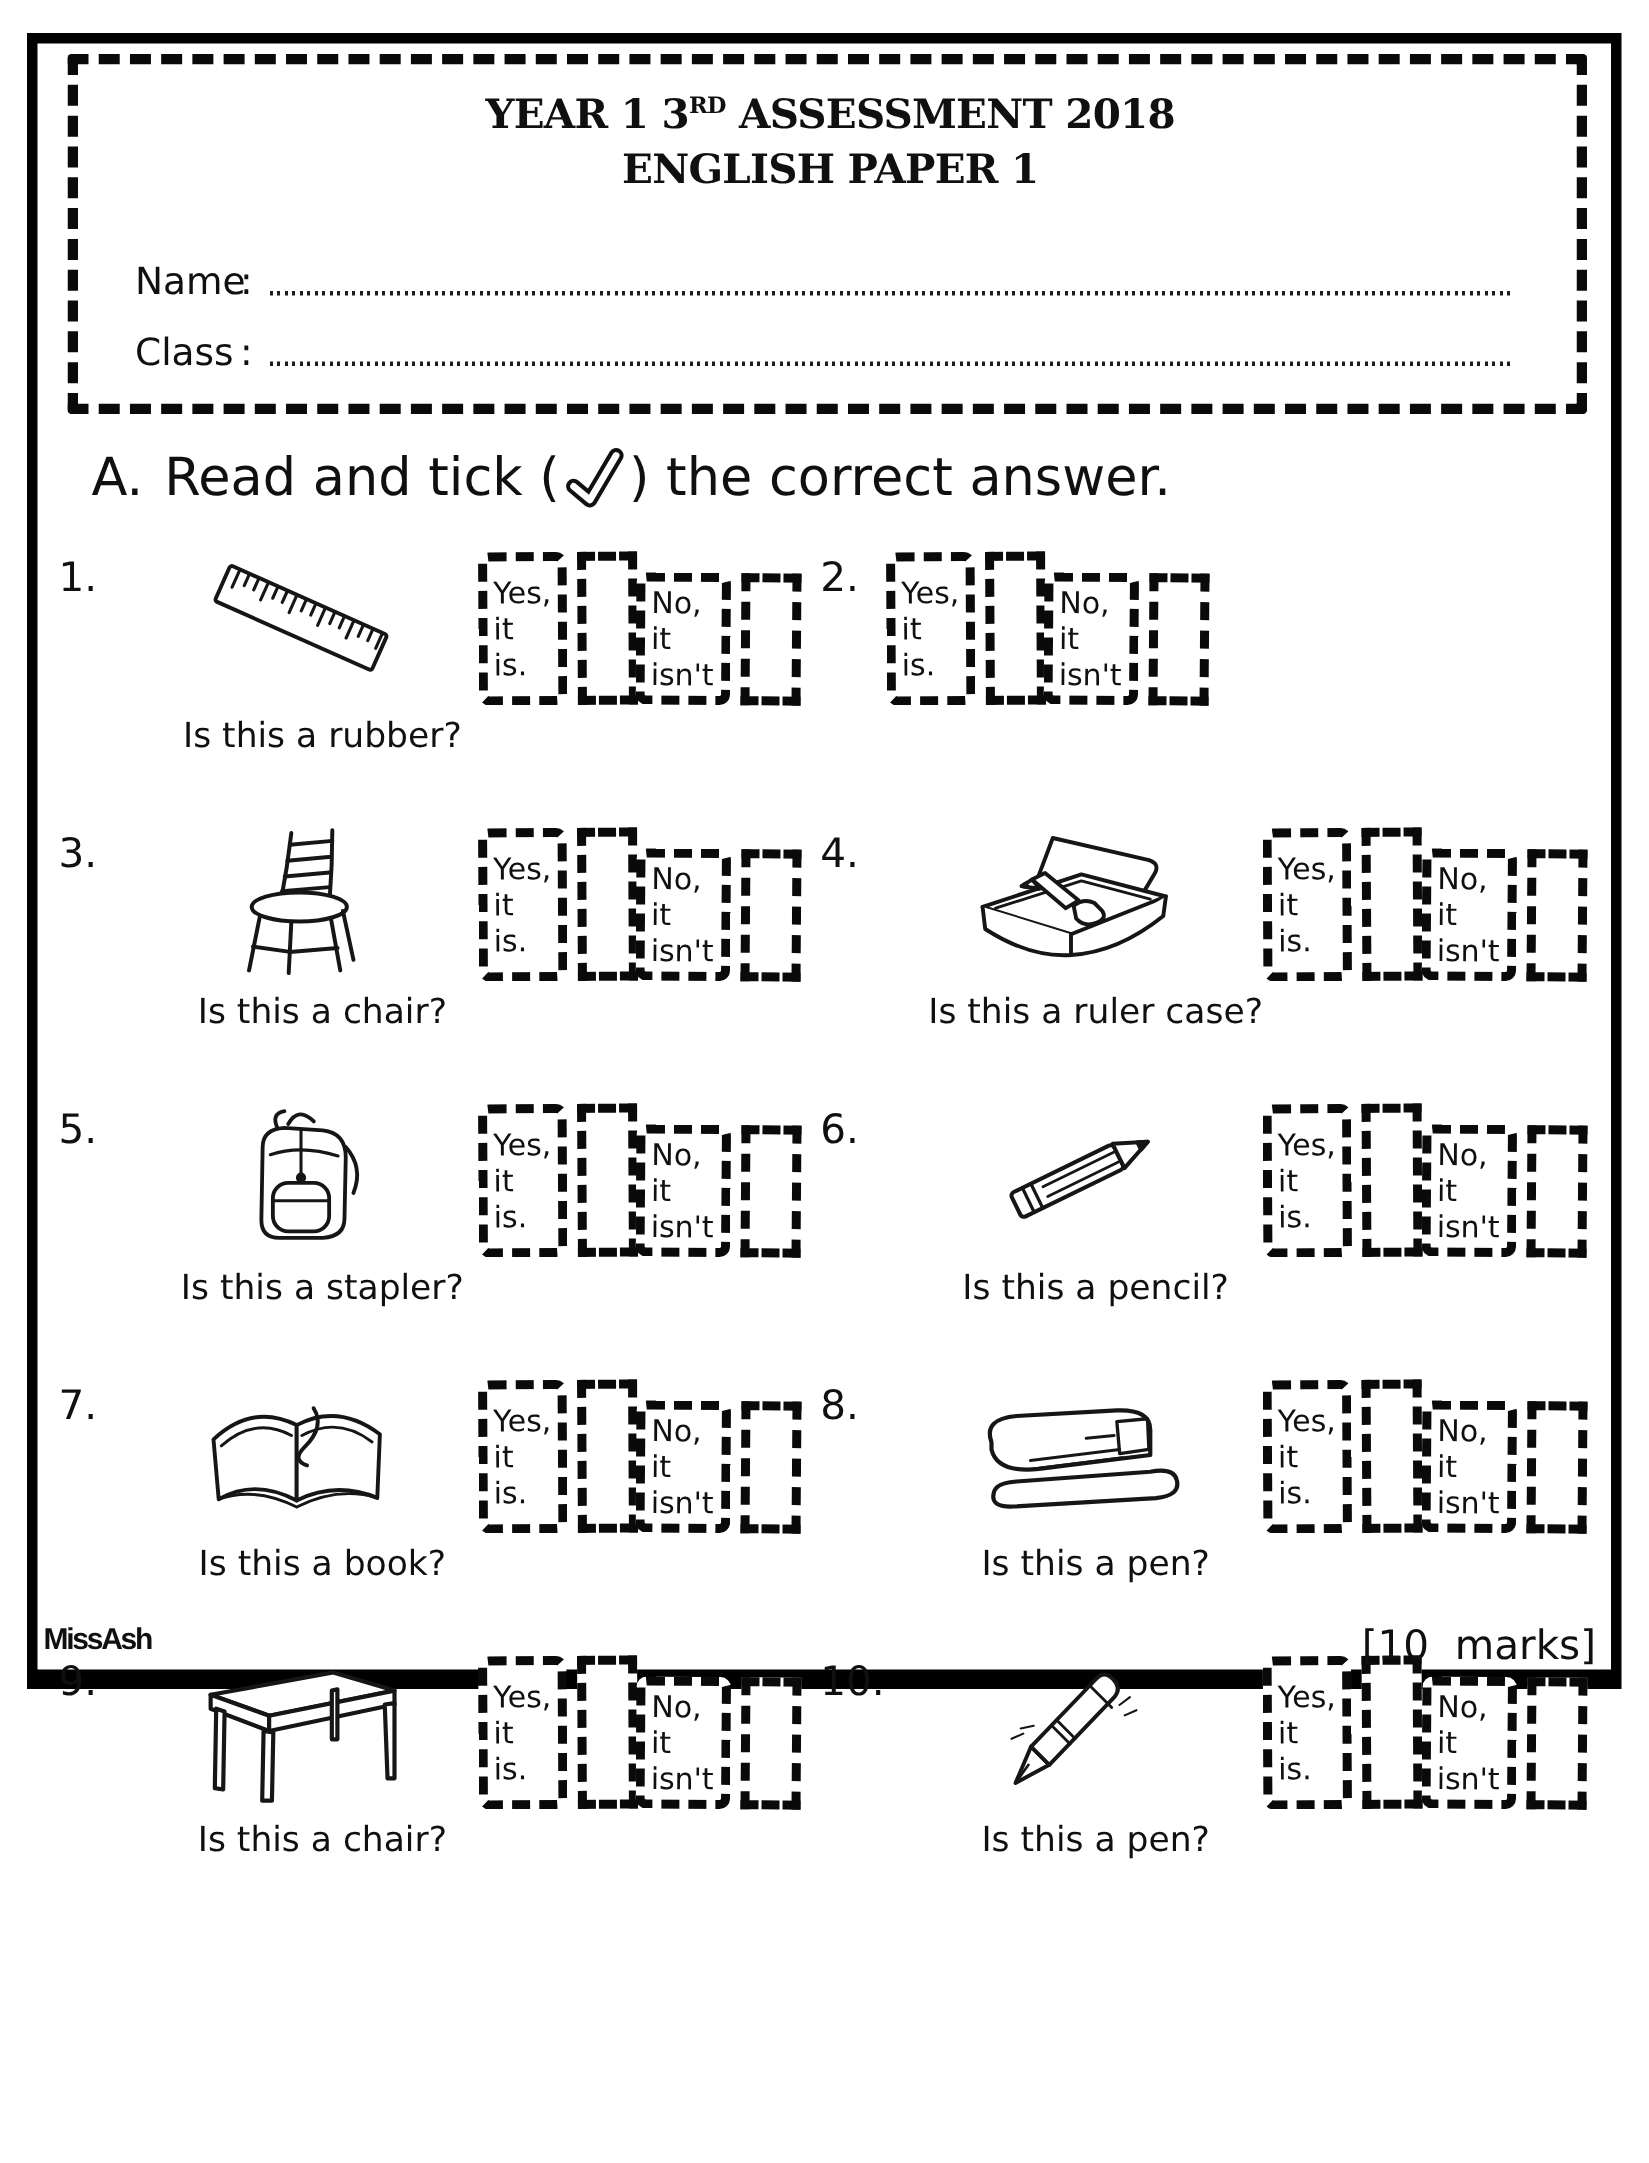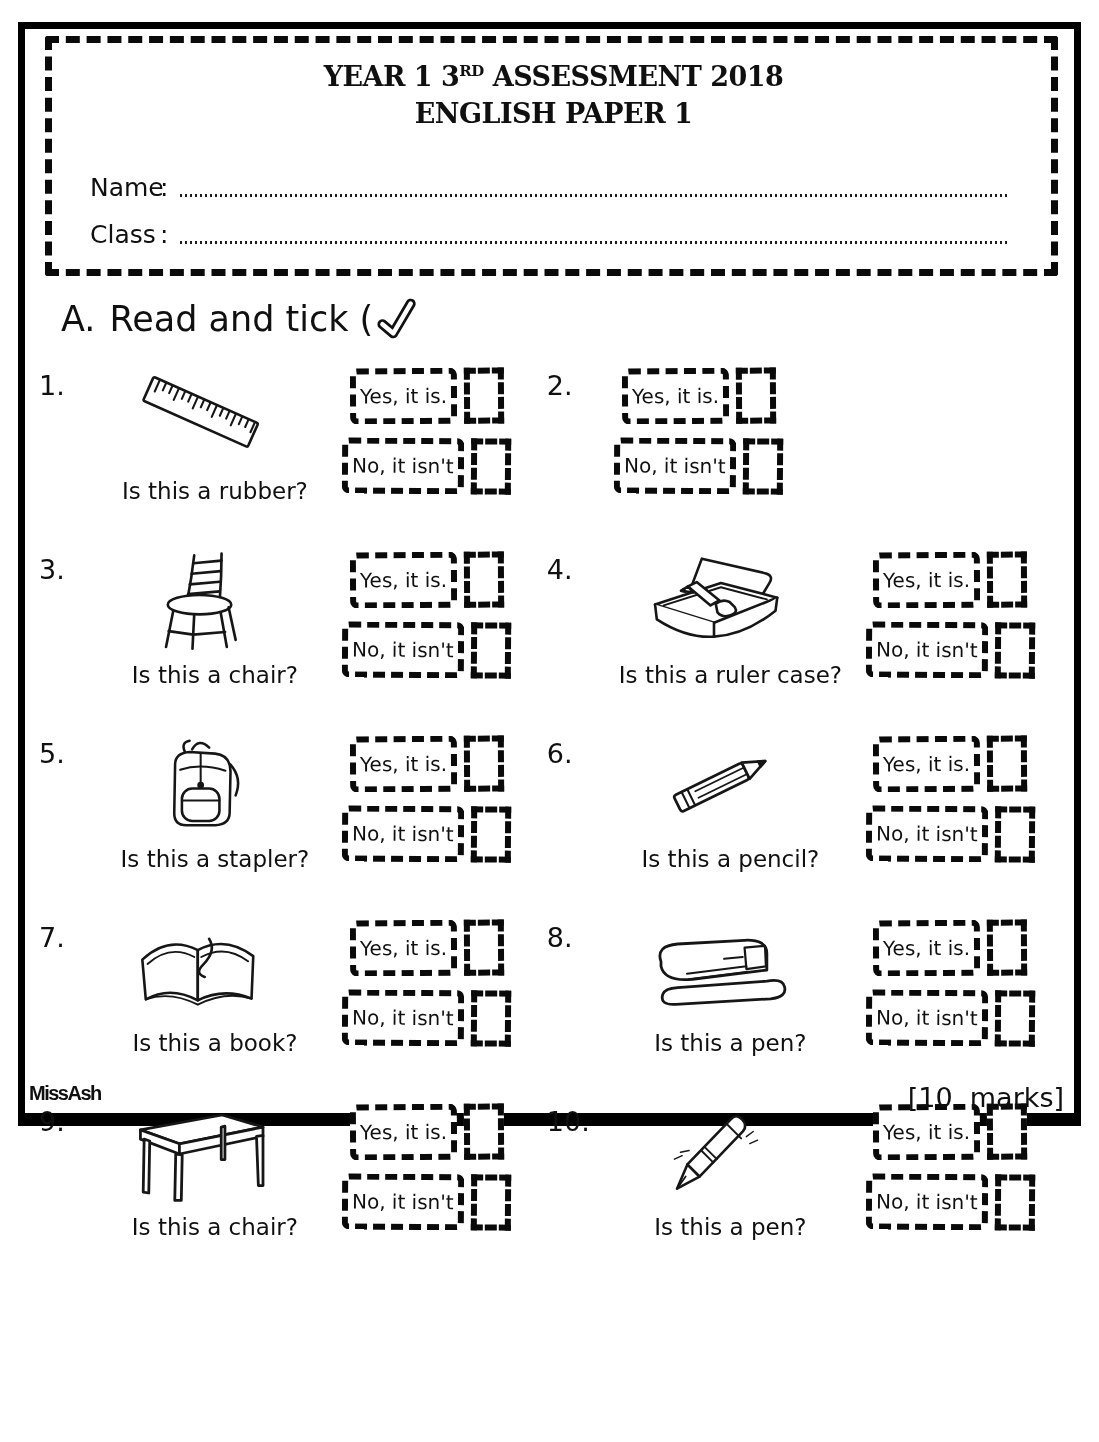--- a/index.html
+++ b/index.html
@@ -31,21 +31,21 @@
   
   .instruction{display:flex;align-items:center;margin:22px 0 0 36px;font-size:35px;}
   .instr-label{margin-right:14px;}
   .tick-svg{width:44px;height:42px;margin:0 1px;transform:rotate(-5deg);}
   
   .qgrid{display:grid;grid-template-columns:1fr 1fr;row-gap:46px;margin:26px 8px 0 10px;}
   .q{display:flex;align-items:flex-start;}
   .qnum{width:44px;font-size:27px;padding-top:4px;flex:none;padding-left:4px;}
   .qfig{flex:1;display:flex;flex-direction:column;align-items:center;min-width:0;}
   .qtext{font-size:23px;margin-top:8px;white-space:nowrap;margin-left:28px;}
-  .qopts{width:216px;flex:none;display:flex;flex-direction:column;padding-top:2px;margin-right:8px;align-items:center;}
+  .qopts{width:216px;flex:none;display:flex;flex-direction:row;padding-top:2px;margin-right:8px;}
   .opt{display:flex;align-items:stretch;min-height:56px;}
   .opt + .opt{margin-top:14px;}
   .opt:nth-child(1){transform:rotate(-.35deg);}
   .opt:nth-child(2){transform:rotate(.45deg);}
   .optlabel{
     flex:1;box-sizing:border-box;border:6px dashed #0a0a0a;border-radius:7px;
     display:flex;align-items:center;justify-content:center;font-size:20px;background:#fff;padding:2px 4px;
   }
   .optbox{width:28px;flex:none;border:6px dashed #0a0a0a;margin-left:7px;background:#fff;}
   
@@ -75,20 +75,21 @@
     </div>
   </div>
 
   <div class="instruction">
     <span class="instr-label">A.</span>
     <span>Read and tick (</span>
     <svg class="tick-svg" viewBox="0 0 44 40">
       <path d="M8 24 L18 34 L38 6" fill="none" stroke="#111" stroke-width="10" stroke-linecap="round" stroke-linejoin="round"></path>
       <path d="M8 24 L18 34 L38 6" fill="none" stroke="#fff" stroke-width="4.5" stroke-linecap="round" stroke-linejoin="round"></path>
     </svg>
+    <span>) the correct answer.</span>
   </div>
 
   <div class="qgrid">
 
     <section class="q">
       <div class="qnum">1.</div>
       <div class="qfig">
         <svg class="art" viewBox="0 0 170 120">
           <g transform="rotate(24 85 53)">
             <rect x="19" y="38" width="132" height="30" rx="2"></rect>

